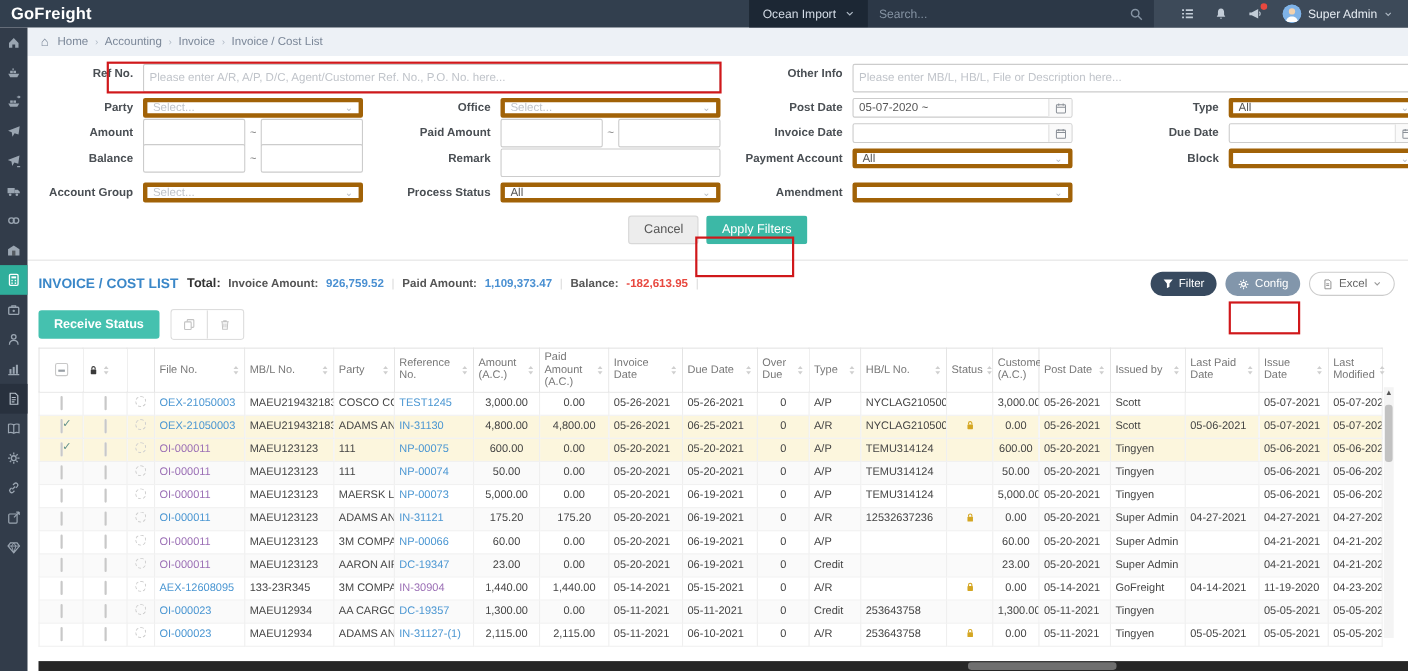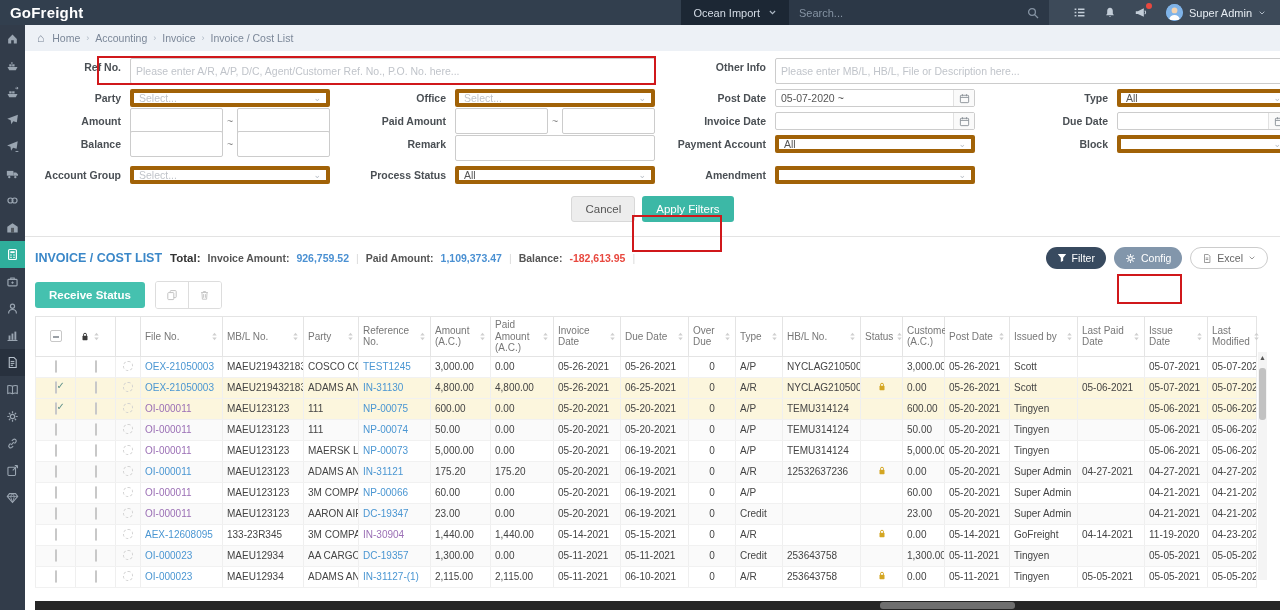--- a/index.html
+++ b/index.html
@@ -92,21 +92,21 @@
   
   .table-zone{position:relative; margin-left:10px; width:1235px;}
   table.grid{border-collapse:collapse; table-layout:fixed; width:1219px; font-size:10px; color:#444;}
   table.grid th{border:1px solid #e4e4e4; background:#fff; color:#777; font-weight:normal; text-align:left; padding:2px 4px; height:32px; box-sizing:border-box; position:relative; cursor:pointer;}
   table.grid th .thwrap{display:flex; align-items:center; gap:3px;}
   table.grid th .thlabel{flex:1; line-height:1.15;}
   table.grid td{border-right:1px solid #efefef; border-bottom:1px solid #f1f1f1; padding:0 4px; height:21px; box-sizing:border-box; white-space:nowrap; overflow:hidden;}
   table.grid td:first-child{border-left:1px solid #efefef;}
   table.grid tr.striped td{background:#fafafa;}
   table.grid tr.selected td{background:#fcf6dd;}
-  .cell-r{text-align:left;}
+  .cell-r{text-align:center;}
   .cell-c{text-align:center;}
   .lnk{color:#4a96d2; text-decoration:none; cursor:pointer;}
   .lnk.visited{color:#9b6fb5;}
   .dotmark{display:inline-block; width:8px; height:8px; border:1px dashed #d0d0d0; border-radius:50%;}
   .sorticon{flex:0 0 auto; display:flex;}
 
   
   .vscroll{position:absolute; left:1223px; top:36px; width:9px; height:228px; background:#f4f4f4;}
   .vscroll .arrow{height:10px; display:flex; align-items:center; justify-content:center; font-size:7px; color:#555; cursor:pointer;}
   .vscroll .thumb{position:absolute; left:1px; top:16px; width:7px; height:52px; background:#c2c2c2; border-radius:3px; cursor:pointer;}

